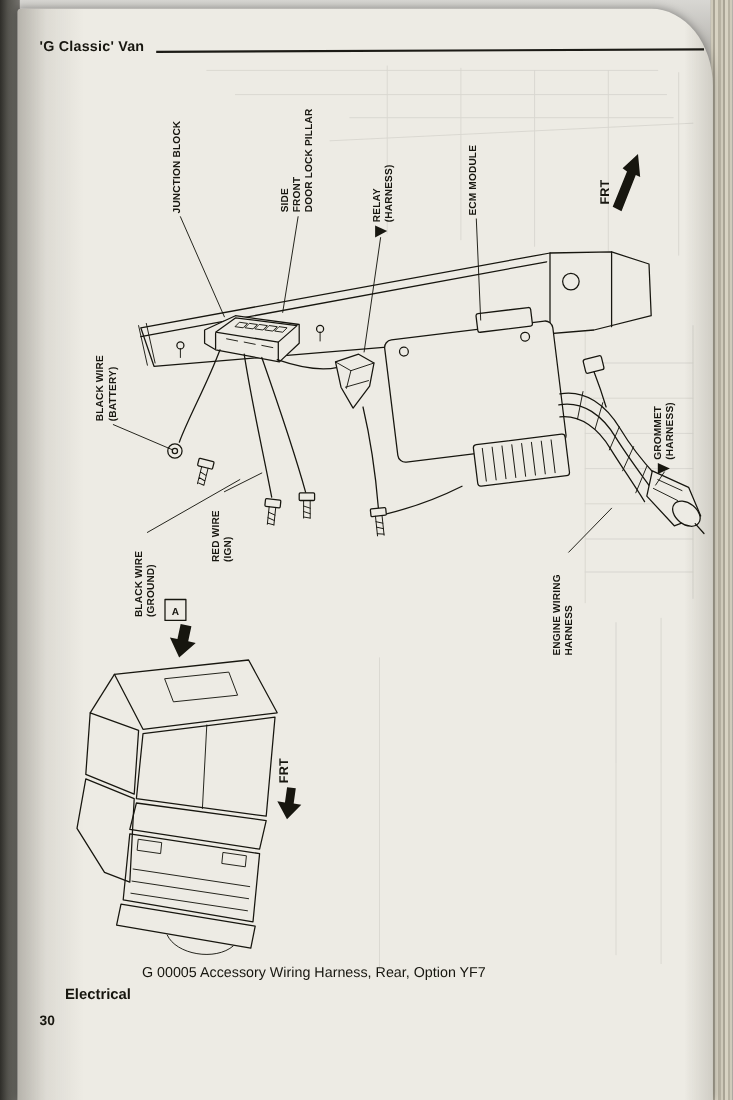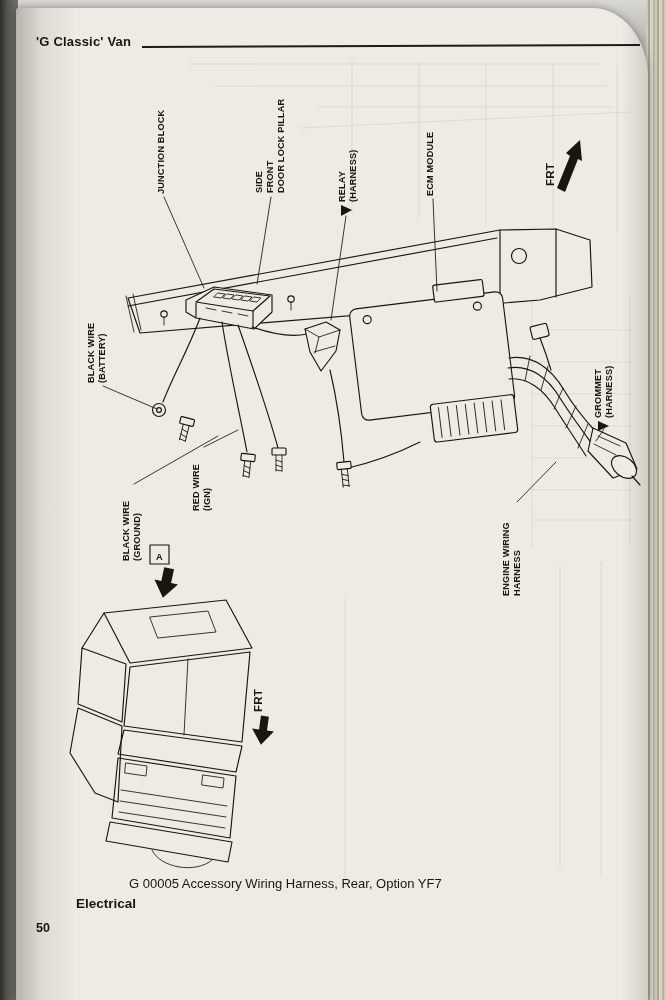--- a/index.html
+++ b/index.html
@@ -14,21 +14,21 @@
         background:var(--paper,#edebe4);
         border-radius:3px 56px 0 0 / 3px 70px 0 0;
         box-shadow:0 0 8px rgba(0,0,0,.35);}
   .page::before{content:"";position:absolute;inset:0;border-radius:inherit;pointer-events:none;
         background:linear-gradient(90deg,rgba(40,35,25,.28),rgba(40,35,25,.08) 26px,rgba(0,0,0,0) 60px),
                    linear-gradient(270deg,rgba(60,55,40,.16),rgba(0,0,0,0) 26px);}
   .overlay{position:absolute;left:0;top:0;width:538px;height:1000px;}
   .txt{position:absolute;color:var(--ink,#17160f);white-space:nowrap;}
   .header-title{left:36px;top:34px;font-size:13px;font-weight:bold;letter-spacing:.2px;}
   .header-rule{position:absolute;left:142px;top:45px;width:498px;height:2px;background:#1c1b16;transform:rotate(-0.25deg);}
-  .footer-section{left:64px;top:896px;font-size:13.5px;font-weight:bold;padding-left:12px;}
+  .footer-section{left:47px;top:896px;font-size:13.5px;font-weight:bold;padding-left:12px;}
   .footer-caption{left:129px;top:876px;font-size:13px;}
   .page-number{left:36px;top:921px;font-size:12.5px;font-weight:bold;}
   svg.diagram{position:absolute;left:0;top:0;}
   .ink{stroke:var(--ink,#17160f);fill:none;stroke-width:1.15;stroke-linecap:round;stroke-linejoin:round;}
   .thin{stroke-width:.85;}
   .fillpage{fill:var(--paper,#edebe4);}
   .solid{fill:var(--ink,#17160f);stroke:none;}
   .lbl{font-family:"Liberation Sans",sans-serif;font-weight:bold;font-size:9.2px;
        fill:var(--ink,#17160f);letter-spacing:.15px;}
   .lbl-lg{font-size:11.5px;}
@@ -211,15 +211,15 @@
         <path d="M118,758 L236,776 L230,838 L112,818 Z"></path>
         <path class="thin" d="M126,763 l21,3 l-1,10 l-21,-3 Z M203,775 l21,3 l-1,10 l-21,-3 Z"></path>
         <path class="thin" d="M121,790 L227,806 M120,801 L226,817 M119,812 L225,828"></path>
         <path d="M110,822 L232,842 L228,862 L106,841 Z"></path>
         <path class="thin" d="M152,850 C160,868 196,874 212,860"></path>
       </g>
     </svg>
 
     <div class="txt footer-section">Electrical</div>
     <div class="txt footer-caption">G 00005 Accessory Wiring Harness, Rear, Option YF7</div>
-    <div class="txt page-number">50</div>
+    <div class="txt page-number">30</div>
   </div>
 </div>
 
 </body></html>

